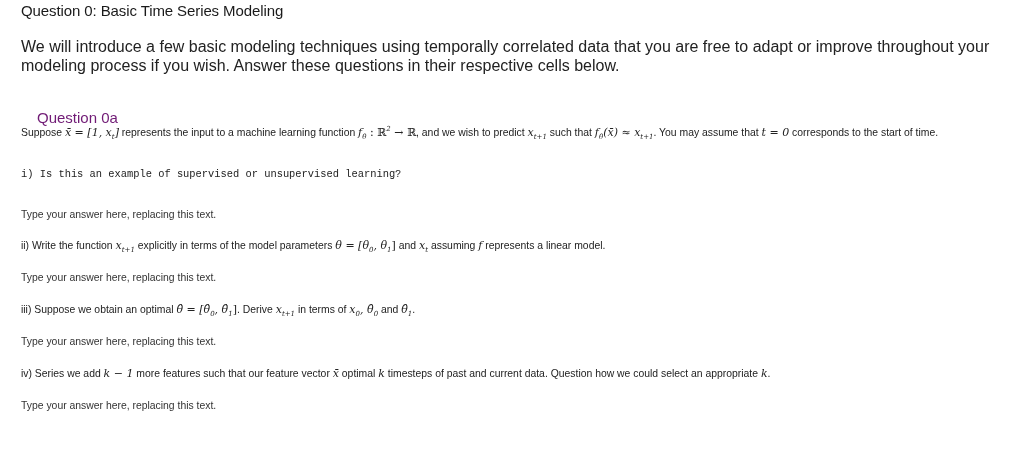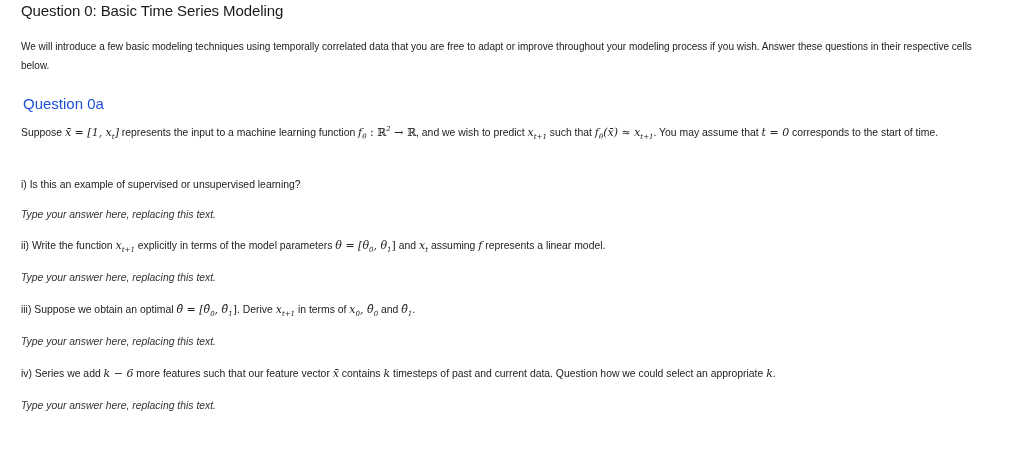--- a/index.html
+++ b/index.html
@@ -31,49 +31,48 @@
     left: 0;
     white-space: nowrap;
     color: #1a1a1a;
     letter-spacing: -0.1px;
   }
   .intro {
     position: absolute;
     top: 37px;
     left: 0;
     width: 975px;
-    font-size: 10px;
+    font-size: 16px;
     line-height: 19px;
     color: #222;
   }
   h2 {
     font-family: "Liberation Sans", sans-serif;
     font-weight: 400;
     font-size: 15px;
-    margin: 2px;
+    margin: 16px;
     position: absolute;
     top: 93px;
     left: 0;
     white-space: nowrap;
-    color: #1d4ed8;
+    color: #701a75;
   }
   .p {
     position: absolute;
     left: 0;
     font-size: 10.4px;
     line-height: 19px;
     color: #222;
     white-space: nowrap;
   }
   .para-wrap {
     white-space: normal;
     width: 985px;
   }
   .answer {
-    font-style: italic;
     color: #333;
   }
   .m {
     font-family: "DejaVu Serif", serif;
     font-style: italic;
     font-size: 11px;
   }
   .mn {
     font-family: "DejaVu Serif", serif;
     font-style: normal;
@@ -90,25 +89,25 @@
 <div class="page">
 
   <h1>Question 0: Basic Time Series Modeling</h1>
 
   <div class="intro">We will introduce a few basic modeling techniques using temporally correlated data that you are free to adapt or improve throughout your modeling process if you wish. Answer these questions in their respective cells below.</div>
 
   <h2>Question 0a</h2>
 
   <div class="p para-wrap" style="top:123px;"><span>Suppose </span><span class="m"><span>x̄ = [1, x</span><sub>t</sub><span>]</span></span><span> represents the input to a machine learning function </span><span class="m"><span>f</span><sub>θ</sub><span class="mn"> : ℝ</span><sup>2</sup><span class="mn"> → ℝ</span></span><span>, and we wish to predict </span><span class="m"><span>x</span><sub>t+1</sub></span><span> such that </span><span class="m"><span>f</span><sub>θ</sub><span>(x̄) ≈ x</span><sub>t+1</sub></span><span>. You may assume that </span><span class="m">t = 0</span><span> corresponds to the start of time.</span></div>
 
-  <div class="p" style="top:175px;">i) Is this an example of supervised or unsupervised learning?</div>
+  <div class="p" style="top:165px;font-family:Liberation Mono, monospace;">i) Is this an example of supervised or unsupervised learning?</div>
   <div class="p answer" style="top:205px;">Type your answer here, replacing this text.</div>
 
   <div class="p" style="top:236px;"><span>ii) Write the function </span><span class="m"><span>x</span><sub>t+1</sub></span><span> explicitly in terms of the model parameters </span><span class="m"><span>θ = [θ</span><sub>0</sub><span>, θ</span><sub>1</sub><span class="mn">]</span></span><span> and </span><span class="m"><span>x</span><sub>t</sub></span><span> assuming </span><span class="m">f</span><span> represents a linear model.</span></div>
   <div class="p answer" style="top:268px;">Type your answer here, replacing this text.</div>
 
   <div class="p" style="top:300px;"><span>iii) Suppose we obtain an optimal </span><span class="m"><span>θ̂ = [θ̂</span><sub>0</sub><span>, θ̂</span><sub>1</sub><span class="mn">]</span></span><span>. Derive </span><span class="m"><span>x</span><sub>t+1</sub></span><span> in terms of </span><span class="m"><span>x</span><sub>0</sub><span>, θ̂</span><sub>0</sub></span><span> and </span><span class="m"><span>θ̂</span><sub>1</sub></span><span>.</span></div>
   <div class="p answer" style="top:332px;">Type your answer here, replacing this text.</div>
 
-  <div class="p" style="top:364px;"><span>iv) Series we add </span><span class="m">k − 6</span><span> more features such that our feature vector </span><span class="m">x̄</span><span> contains </span><span class="m">k</span><span> timesteps of past and current data. Question how we could select an appropriate </span><span class="m">k</span><span>.</span></div>
+  <div class="p" style="top:364px;"><span>iv) Series we add </span><span class="m">k − 1</span><span> more features such that our feature vector </span><span class="m">x̄</span><span> optimal </span><span class="m">k</span><span> timesteps of past and current data. Question how we could select an appropriate </span><span class="m">k</span><span>.</span></div>
   <div class="p answer" style="top:396px;">Type your answer here, replacing this text.</div>
 
 </div>
 
 </body></html>

